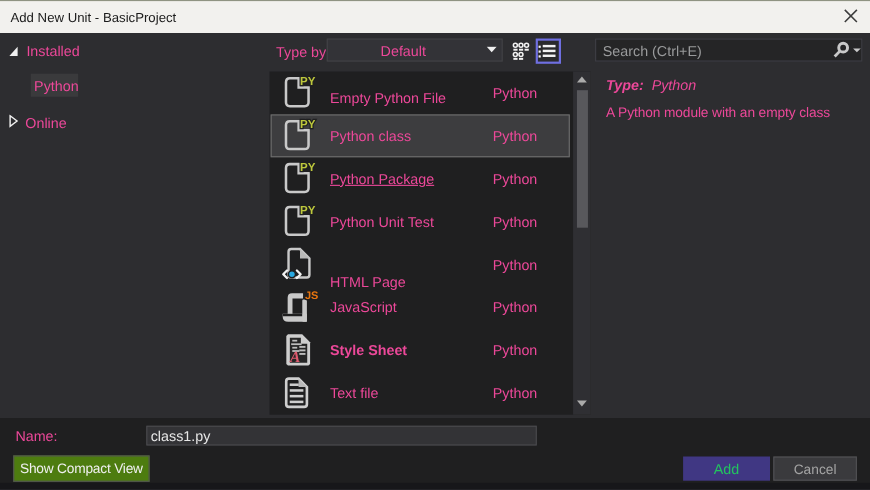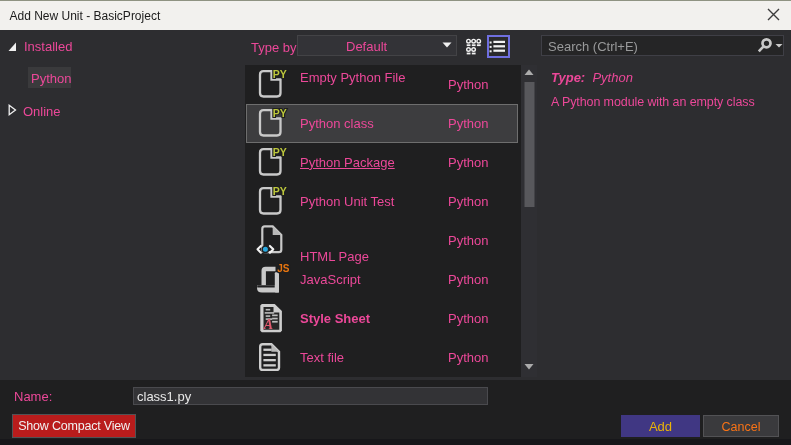--- a/index.html
+++ b/index.html
@@ -52,21 +52,21 @@
   </svg>
 <div class="abs" style="left:541px;top:35px;width:243px;height:21px;background:#252526;border:1px solid #3f3f46;"></div>
 <div class="abs txt" style="left:548px;top:39px;color:#999a9b;">Search (Ctrl+E)</div>
 <svg class="abs" style="left:752px;top:34px;" width="36" height="22">
     <circle cx="14.5" cy="9.3" r="4.0" fill="none" stroke="#c9c9c9" stroke-width="2.7"></circle>
     <path d="M 11.3 12.7 L 6.8 17.4" stroke="#c9c9c9" stroke-width="2.6"></path>
     <path d="M 23.5 10 L 30.5 10 L 27 13.5 Z" fill="#c9c9c9"></path>
   </svg>
 <div class="abs" style="left:245px;top:65px;width:292px;height:312px;background:#1f1f20;"></div>
 <div class="abs" style="left:245.5px;top:103.5px;width:272px;height:39px;background:#3d3d3f;border:1px solid #6e6e6e;"></div>
-<div class="abs txt" style="left:300px;top:70px;">Empty Python File</div>
+<div class="abs txt" style="left:300px;top:82px;">Empty Python File</div>
 <div class="abs txt" style="left:448px;top:76.5px;">Python</div>
 <div class="abs txt" style="left:300px;top:115.5px;">Python class</div>
 <div class="abs txt" style="left:448px;top:115.5px;">Python</div>
 <div class="abs txt" style="left:300px;top:154.5px;text-decoration:underline;">Python Package</div>
 <div class="abs txt" style="left:448px;top:154.5px;">Python</div>
 <div class="abs txt" style="left:300px;top:193.5px;">Python Unit Test</div>
 <div class="abs txt" style="left:448px;top:193.5px;">Python</div>
 <div class="abs txt" style="left:300px;top:232.5px;margin-top:16px;">HTML Page</div>
 <div class="abs txt" style="left:448px;top:232.5px;">Python</div>
 <div class="abs txt" style="left:300px;top:271.5px;">JavaScript</div>
@@ -117,14 +117,14 @@
     <rect x="3.5" y="17" width="10" height="125" fill="#58585c"></rect>
     <path d="M 3.5 299 L 12.5 299 L 8 304.5 Z" fill="#ababab"></path>
   </svg>
 <div class="abs txt" style="left:551px;top:70px;font-style:italic;"><b>Type:</b>&nbsp; Python</div>
 <div class="abs txt" style="left:551px;top:94.5px;font-size:12.5px;letter-spacing:-0.1px;">A Python module with an empty class</div>
 <div class="abs" style="left:0;top:380px;width:791px;height:65px;background:#1f1f20;"></div>
 <div class="abs" style="left:0;top:439px;width:791px;height:6px;background:#17171a;"></div>
 <div class="abs txt" style="left:14px;top:389px;">Name:</div>
 <div class="abs" style="left:133px;top:387px;width:355px;height:18px;background:#333336;border:1px solid #4a4a4e;"></div>
 <div class="abs txt" style="left:137px;top:389px;color:#e8e8e8;">class1.py</div>
-<div class="abs" style="left:12px;top:413.5px;width:124px;height:24px;background:#b91c1c;border:1px solid #525255;text-align:center;line-height:23px;color:#f0f0f0;font-size:12.5px;letter-spacing:-0.2px;">Show Compact View</div>
-<div class="abs" style="left:621px;top:414.5px;width:79px;height:22px;background:#403783;text-align:center;line-height:24px;color:#eab308;font-size:13px;">Add</div>
-<div class="abs" style="left:703px;top:414.5px;width:76px;height:22px;background:#3a3a3d;border:1px solid #525255;text-align:center;line-height:22px;color:#f97316;font-size:12.5px;">Cancel</div>
+<div class="abs" style="left:12px;top:413.5px;width:124px;height:24px;background:#4d7c0f;border:1px solid #525255;text-align:center;line-height:23px;color:#f0f0f0;font-size:12.5px;letter-spacing:-0.2px;">Show Compact View</div>
+<div class="abs" style="left:621px;top:414.5px;width:79px;height:22px;background:#403783;text-align:center;line-height:24px;color:#22c55e;font-size:13px;">Add</div>
+<div class="abs" style="left:703px;top:414.5px;width:76px;height:22px;background:#3a3a3d;border:1px solid #525255;text-align:center;line-height:22px;color:#a3a3a3;font-size:12.5px;">Cancel</div>
 </body></html>

